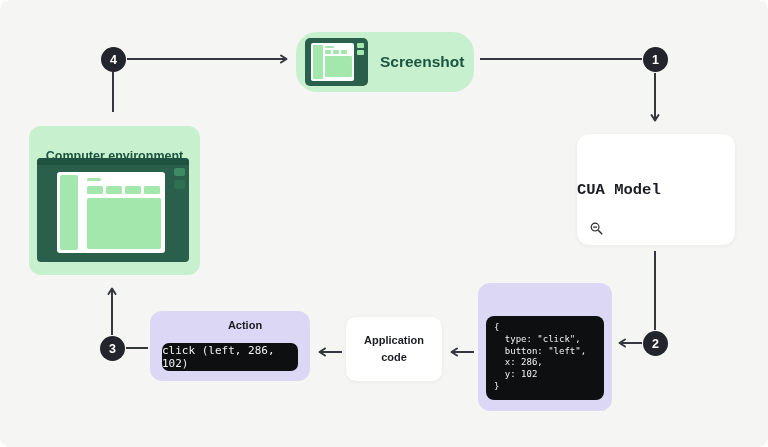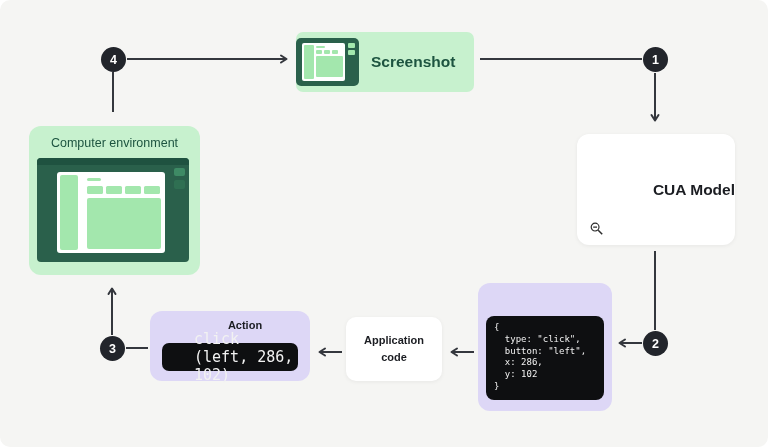--- a/index.html
+++ b/index.html
@@ -7,49 +7,49 @@
     position:relative; width:768px; height:447px;
     background:var(--background,#f5f5f3);
     font-family:"Liberation Sans","DejaVu Sans",sans-serif;
     border-radius:10px; overflow:hidden;
   }
   .connectors { position:absolute; left:0; top:0; width:768px; height:447px; }
 
   
   .screenshot-box {
     position:absolute; left:296px; top:32px; width:178px; height:60px;
-    background:var(--green-light); border-radius:7px;
-    display:flex; align-items:center; gap:12px; box-sizing:border-box;
+    background:var(--green-light); border-radius:21px;
+    display:flex; align-items:center; gap:12px; padding-left:9px; box-sizing:border-box;
   }
   .screenshot-label { font-weight:700; font-size:15.5px; color:var(--green-text); }
 
   
   .mini-monitor { position:relative; width:63px; height:48px; background:var(--green-dark); border-radius:5px; flex:0 0 auto; }
   .mm-window { position:absolute; left:6px; top:5px; width:43px; height:38px; background:#fff; border-radius:2px; box-sizing:border-box; padding:2px; display:flex; gap:2px; }
   .mm-sidebar { width:10px; background:var(--green-mid); border-radius:1px; }
   .mm-main { flex:1; position:relative; }
   .mm-bar { width:9px; height:2px; background:var(--green-mid); border-radius:1px; margin:1px 0 2px; }
   .mm-tabs { display:flex; gap:2px; margin-bottom:2px; }
   .mm-tabs span { width:6px; height:4px; background:var(--green-mid); border-radius:1px; }
   .mm-content { width:100%; height:21px; background:var(--green-mid); border-radius:1px; }
   .mm-btn { position:absolute; right:4px; width:7px; height:5px; background:var(--green-mid); border-radius:1px; }
   .mm-btn1 { top:5px; } .mm-btn2 { top:12px; }
 
   
   .cua-card {
     position:absolute; left:577px; top:134px; width:158px; height:111px;
     background:var(--card-bg); border-radius:12px; box-shadow:0 1px 4px rgba(0,0,0,.06);
-    display:flex; align-items:center; justify-content:flex-end;
+    display:flex; align-items:center; justify-content:flex-start;font-family:Liberation Mono, monospace;
   }
   .cua-label { font-weight:700; font-size:15.5px; color:var(--text-dark); }
   .zoom-icon { position:absolute; left:13px; bottom:9px; width:14px; height:14px; }
 
   
   .env-box { position:absolute; left:29px; top:126px; width:171px; height:149px; background:var(--green-light); border-radius:12px; }
-  .env-title { text-align:center; margin-top:10px; font-weight:400; font-size:12.5px; color:var(--green-text); }
+  .env-title { text-align:center; margin-top:23px; font-weight:700; font-size:12.5px; color:var(--green-text); }
   .env-monitor { position:absolute; left:8px; top:32px; width:152px; height:104px; background:var(--green-dark); border-radius:4px; overflow:hidden; }
   .env-strip { height:7px; background:var(--green-darker); }
   .env-window { position:absolute; left:20px; top:14px; width:108px; height:81px; background:#fff; border-radius:3px; }
   .env-sidebar { position:absolute; left:3px; top:3px; width:18px; height:75px; background:var(--green-mid); border-radius:2px; }
   .env-bar { position:absolute; left:30px; top:6px; width:14px; height:3px; background:var(--green-mid); border-radius:1.5px; }
   .env-tabs { position:absolute; left:30px; top:14px; display:flex; gap:3px; }
   .env-tabs span { width:16px; height:8px; background:var(--green-mid); border-radius:1.5px; }
   .env-content { position:absolute; left:30px; top:26px; width:74px; height:51px; background:var(--green-mid); border-radius:2px; }
   .env-btn { position:absolute; right:4px; width:11px; border-radius:2px; }
   .env-btn1 { top:10px; height:8px; background:#3e8a65; }
@@ -73,22 +73,22 @@
     font-weight:700; font-size:11px; line-height:17px; color:var(--text-dark);
     padding:0 8px; box-sizing:border-box;
   }
 
   
   .action-box { position:absolute; left:150px; top:311px; width:160px; height:70px; background:var(--lavender); border-radius:12px; }
   .action-title { text-align:center; margin-top:8px; font-weight:700; font-size:11px; color:var(--text-dark);padding-left:30px; }
   .action-code {
     position:absolute; left:12px; top:32px; width:136px; height:28px;
     background:var(--code-bg); border-radius:7px; color:var(--code-text);
-    font-family:"DejaVu Sans Mono","Liberation Mono",monospace; font-size:15px;
-    display:flex; align-items:center; justify-content:center; box-sizing:border-box;padding-left:32px;
+    font-family:"DejaVu Sans Mono","Liberation Mono",monospace; font-size:11px;
+    display:flex; align-items:center; justify-content:center; box-sizing:border-box;
   }
 
   
   .badge {
     position:absolute; width:25px; height:25px; border-radius:50%;
     background:var(--badge-bg); color:var(--badge-text);
     font-weight:700; font-size:12.5px;
     display:flex; align-items:center; justify-content:center;
   }
   .badge-1 { left:643px; top:47px; }

